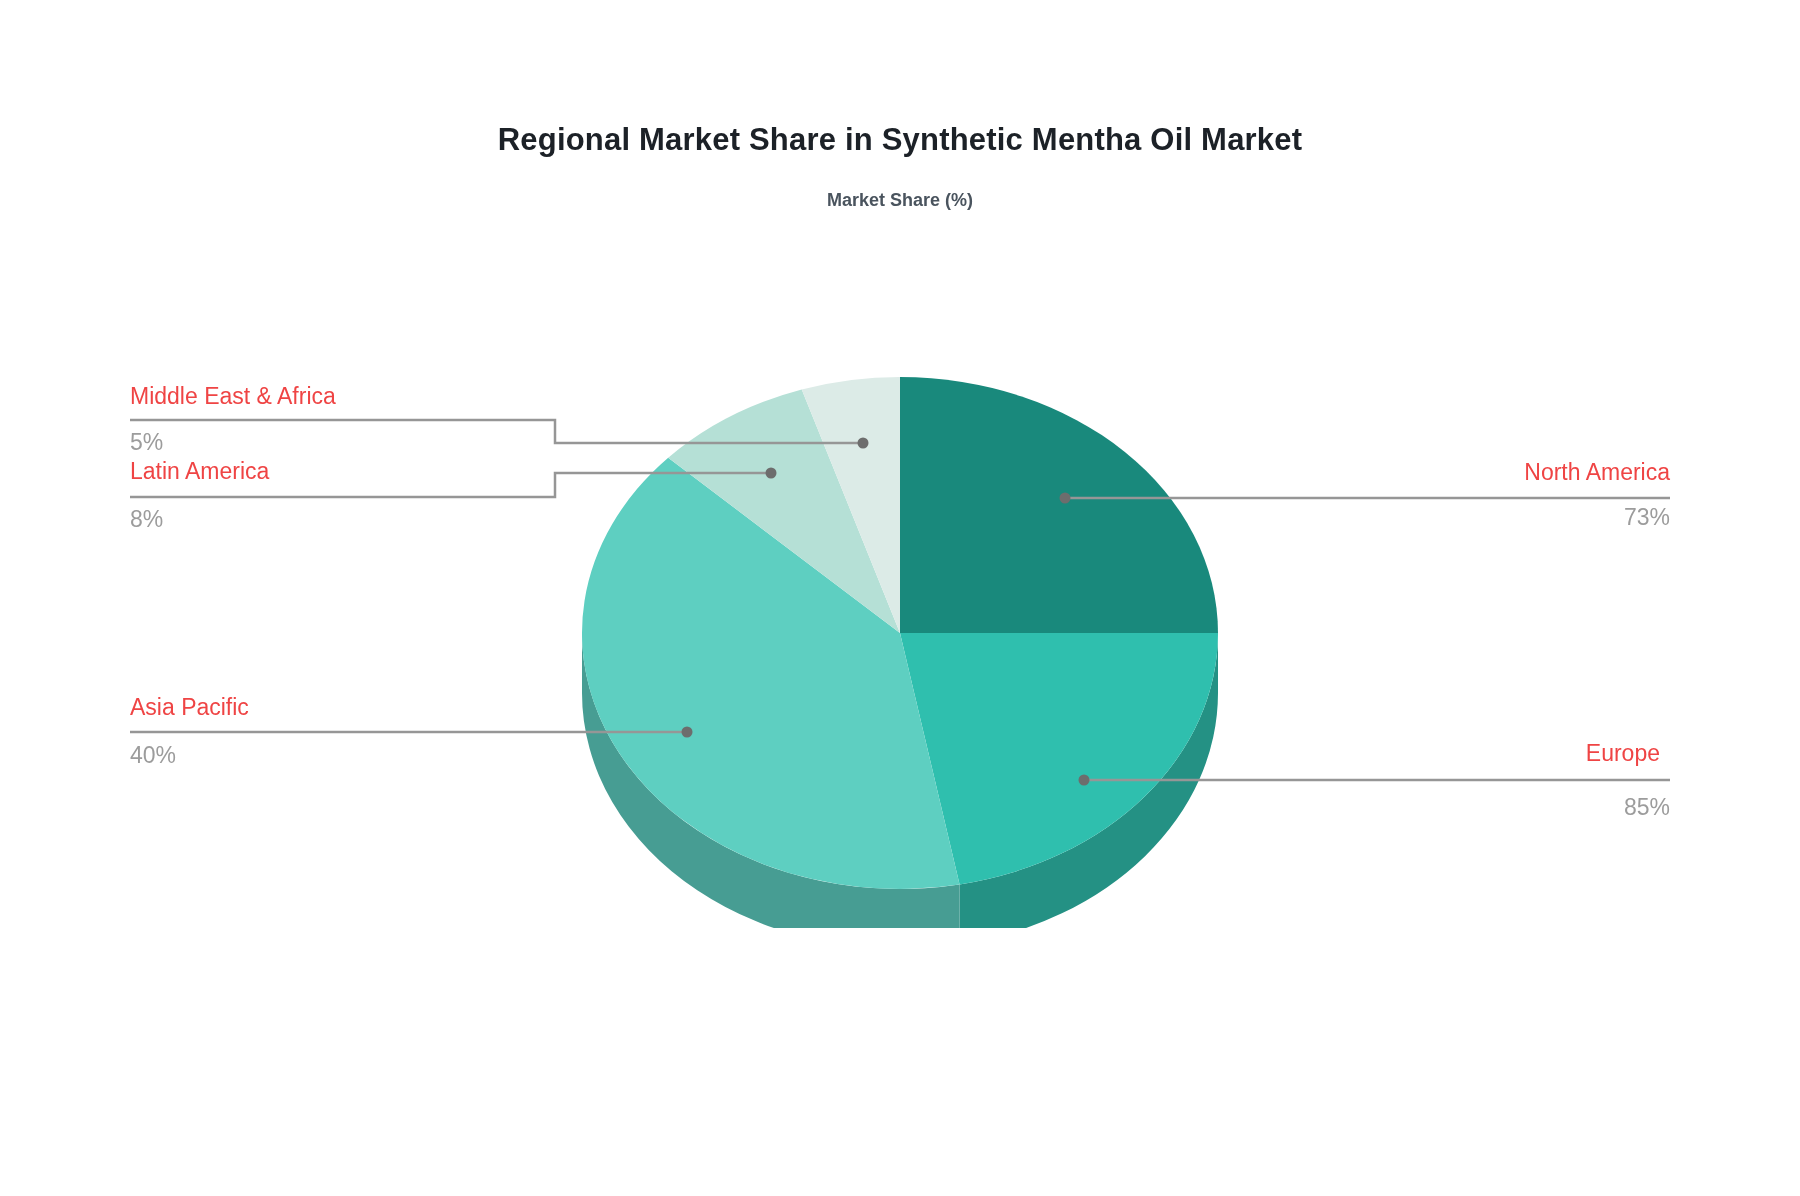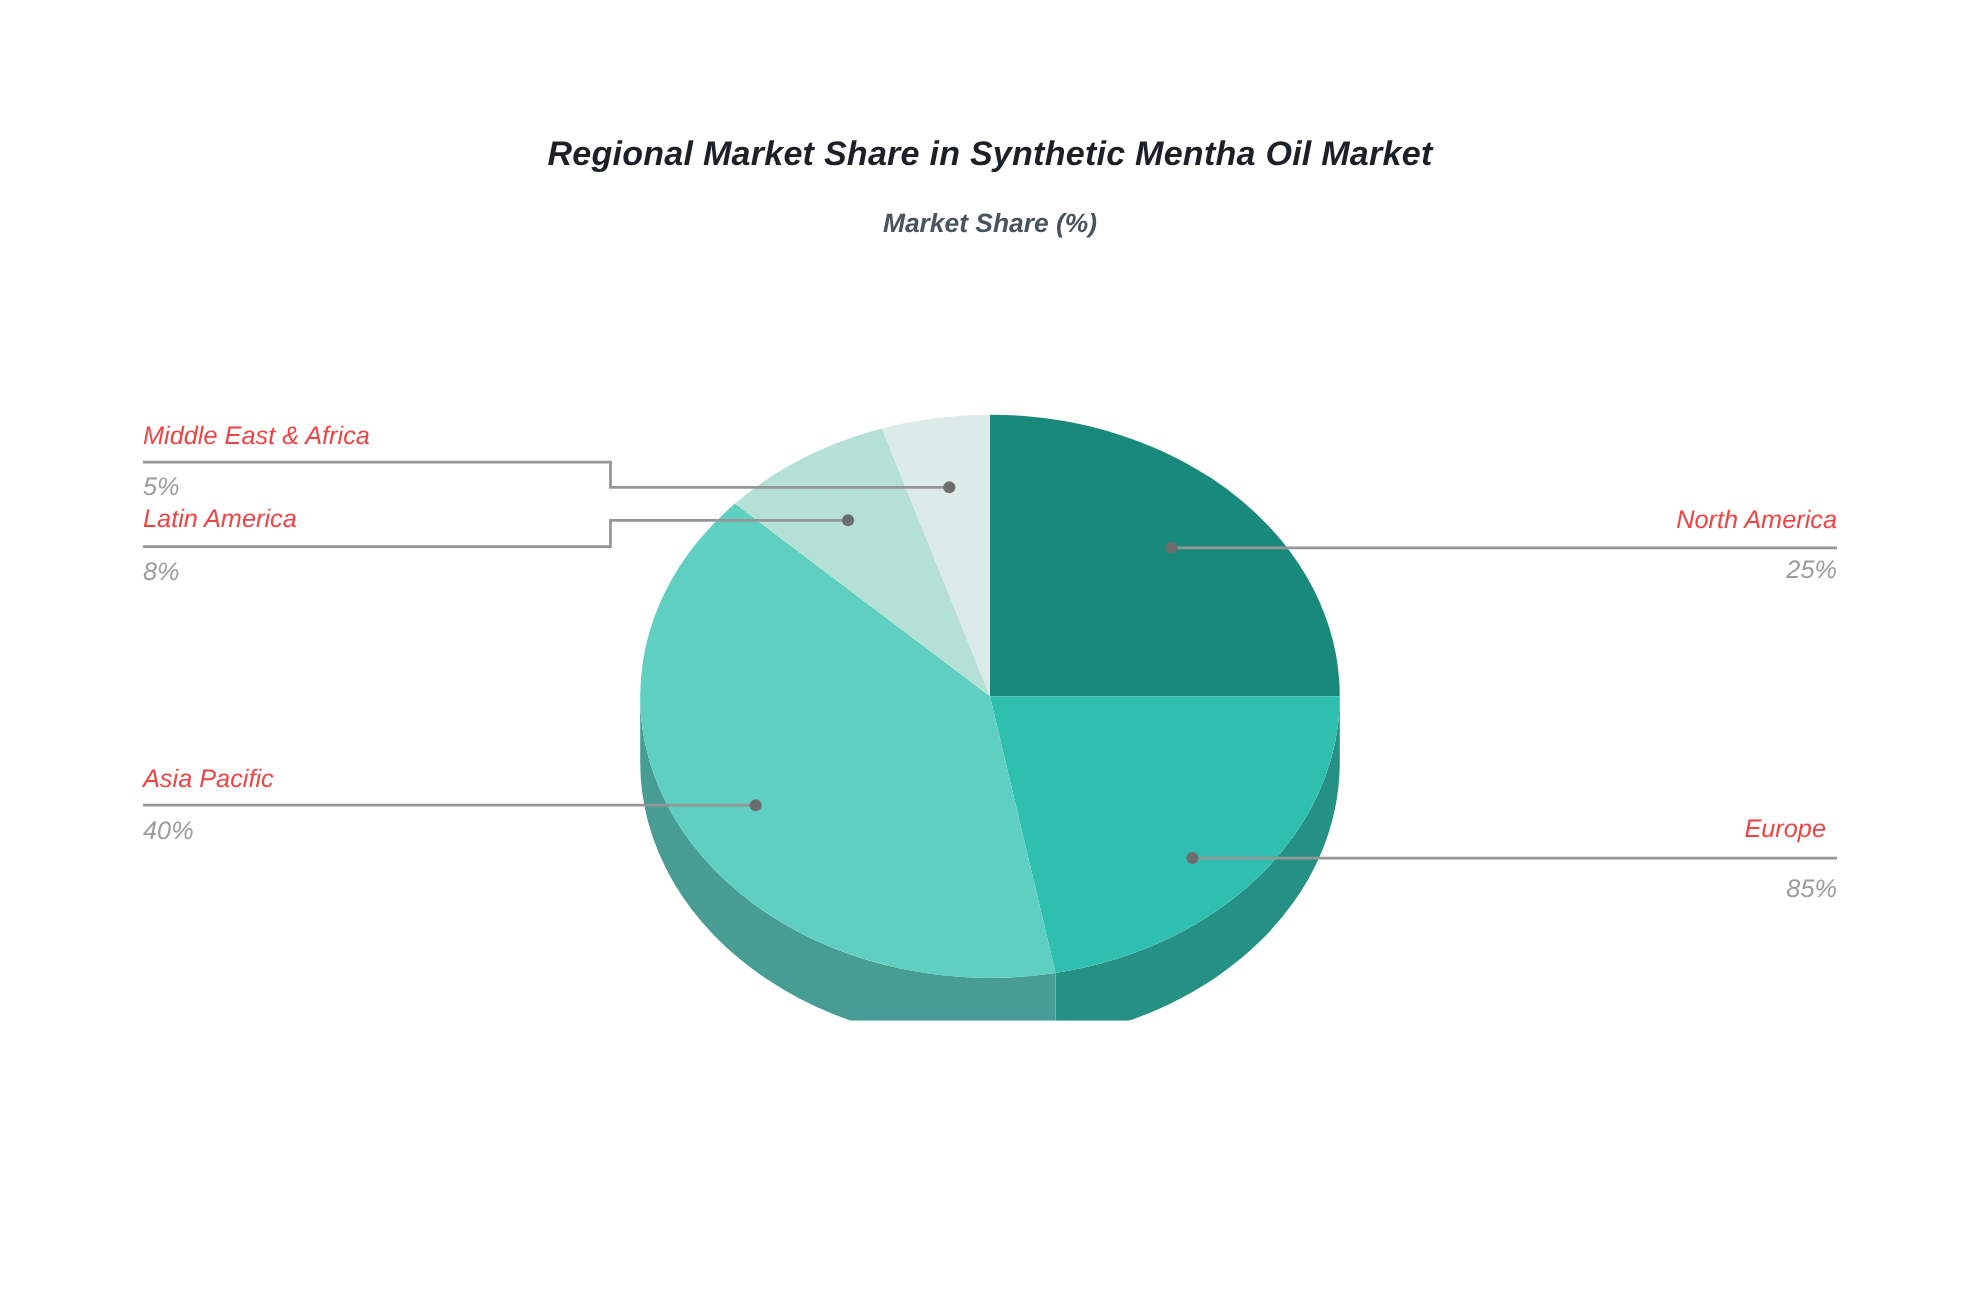--- a/index.html
+++ b/index.html
@@ -2,32 +2,31 @@
 <html><head>
 <meta charset="utf-8">
 <style>
   html,body{margin:0;padding:0;background:#ffffff;}
   #canvas{
     position:relative;
     width:1800px;height:928px;
     background:#ffffff;
     overflow:hidden;
     font-family:"Liberation Sans", sans-serif;
-    font-style:italic;
   }
   .chart-title{
     position:absolute;left:0;top:122px;width:1800px;
     text-align:center;
     font-size:31px;font-weight:bold;color:#1c2127;
     letter-spacing:0.2px;
   }
   .chart-subtitle{
     position:absolute;left:0;top:190px;width:1800px;
     text-align:center;
-    font-size:24px;font-weight:bold;color:#4a545e;
+    font-size:18px;font-weight:bold;color:#4a545e;
   }
   svg.plot{position:absolute;left:0;top:0;}
   .slice-label{position:absolute;font-size:23px;color:#ef4444;white-space:nowrap;}
   .slice-value{position:absolute;font-size:23px;color:#9c9c9c;white-space:nowrap;}
   .right-al{text-align:center;}
   .logo{
     position:absolute;left:1474px;top:1036px;width:190px;height:64px;
   }
   .logo-text{
     font-size:52px;font-weight:bold;color:#a16207;
@@ -66,21 +65,21 @@
   <div class="slice-label" style="left:130px;top:383px;">Middle East &amp; Africa</div>
   <div class="slice-value" style="left:130px;top:429px;">5%</div>
 
   <div class="slice-label" style="left:130px;top:458px;">Latin America</div>
   <div class="slice-value" style="left:130px;top:506px;">8%</div>
 
   <div class="slice-label" style="left:130px;top:694px;">Asia Pacific</div>
   <div class="slice-value" style="left:130px;top:742px;">40%</div>
 
   <div class="slice-label right-al" style="right:130px;top:459px;">North America</div>
-  <div class="slice-value right-al" style="right:130px;top:504px;">25%</div>
+  <div class="slice-value right-al" style="right:130px;top:504px;">73%</div>
 
   <div class="slice-label right-al" style="right:140px;top:740px;">Europe</div>
   <div class="slice-value right-al" style="right:130px;top:794px;">85%</div>
 
   <div class="logo">
     <span class="logo-text">AMR</span>
     <svg class="logo-arrow" width="74" height="58" viewBox="0 0 92 72">
       <path d="M0,64 C32,60 54,46 68,26 L77,33 C62,52 34,66 0,67 Z" fill="#2e948e"></path>
       <polygon points="90,4 84,40 62,16" fill="#2e948e"></polygon>
     </svg>

